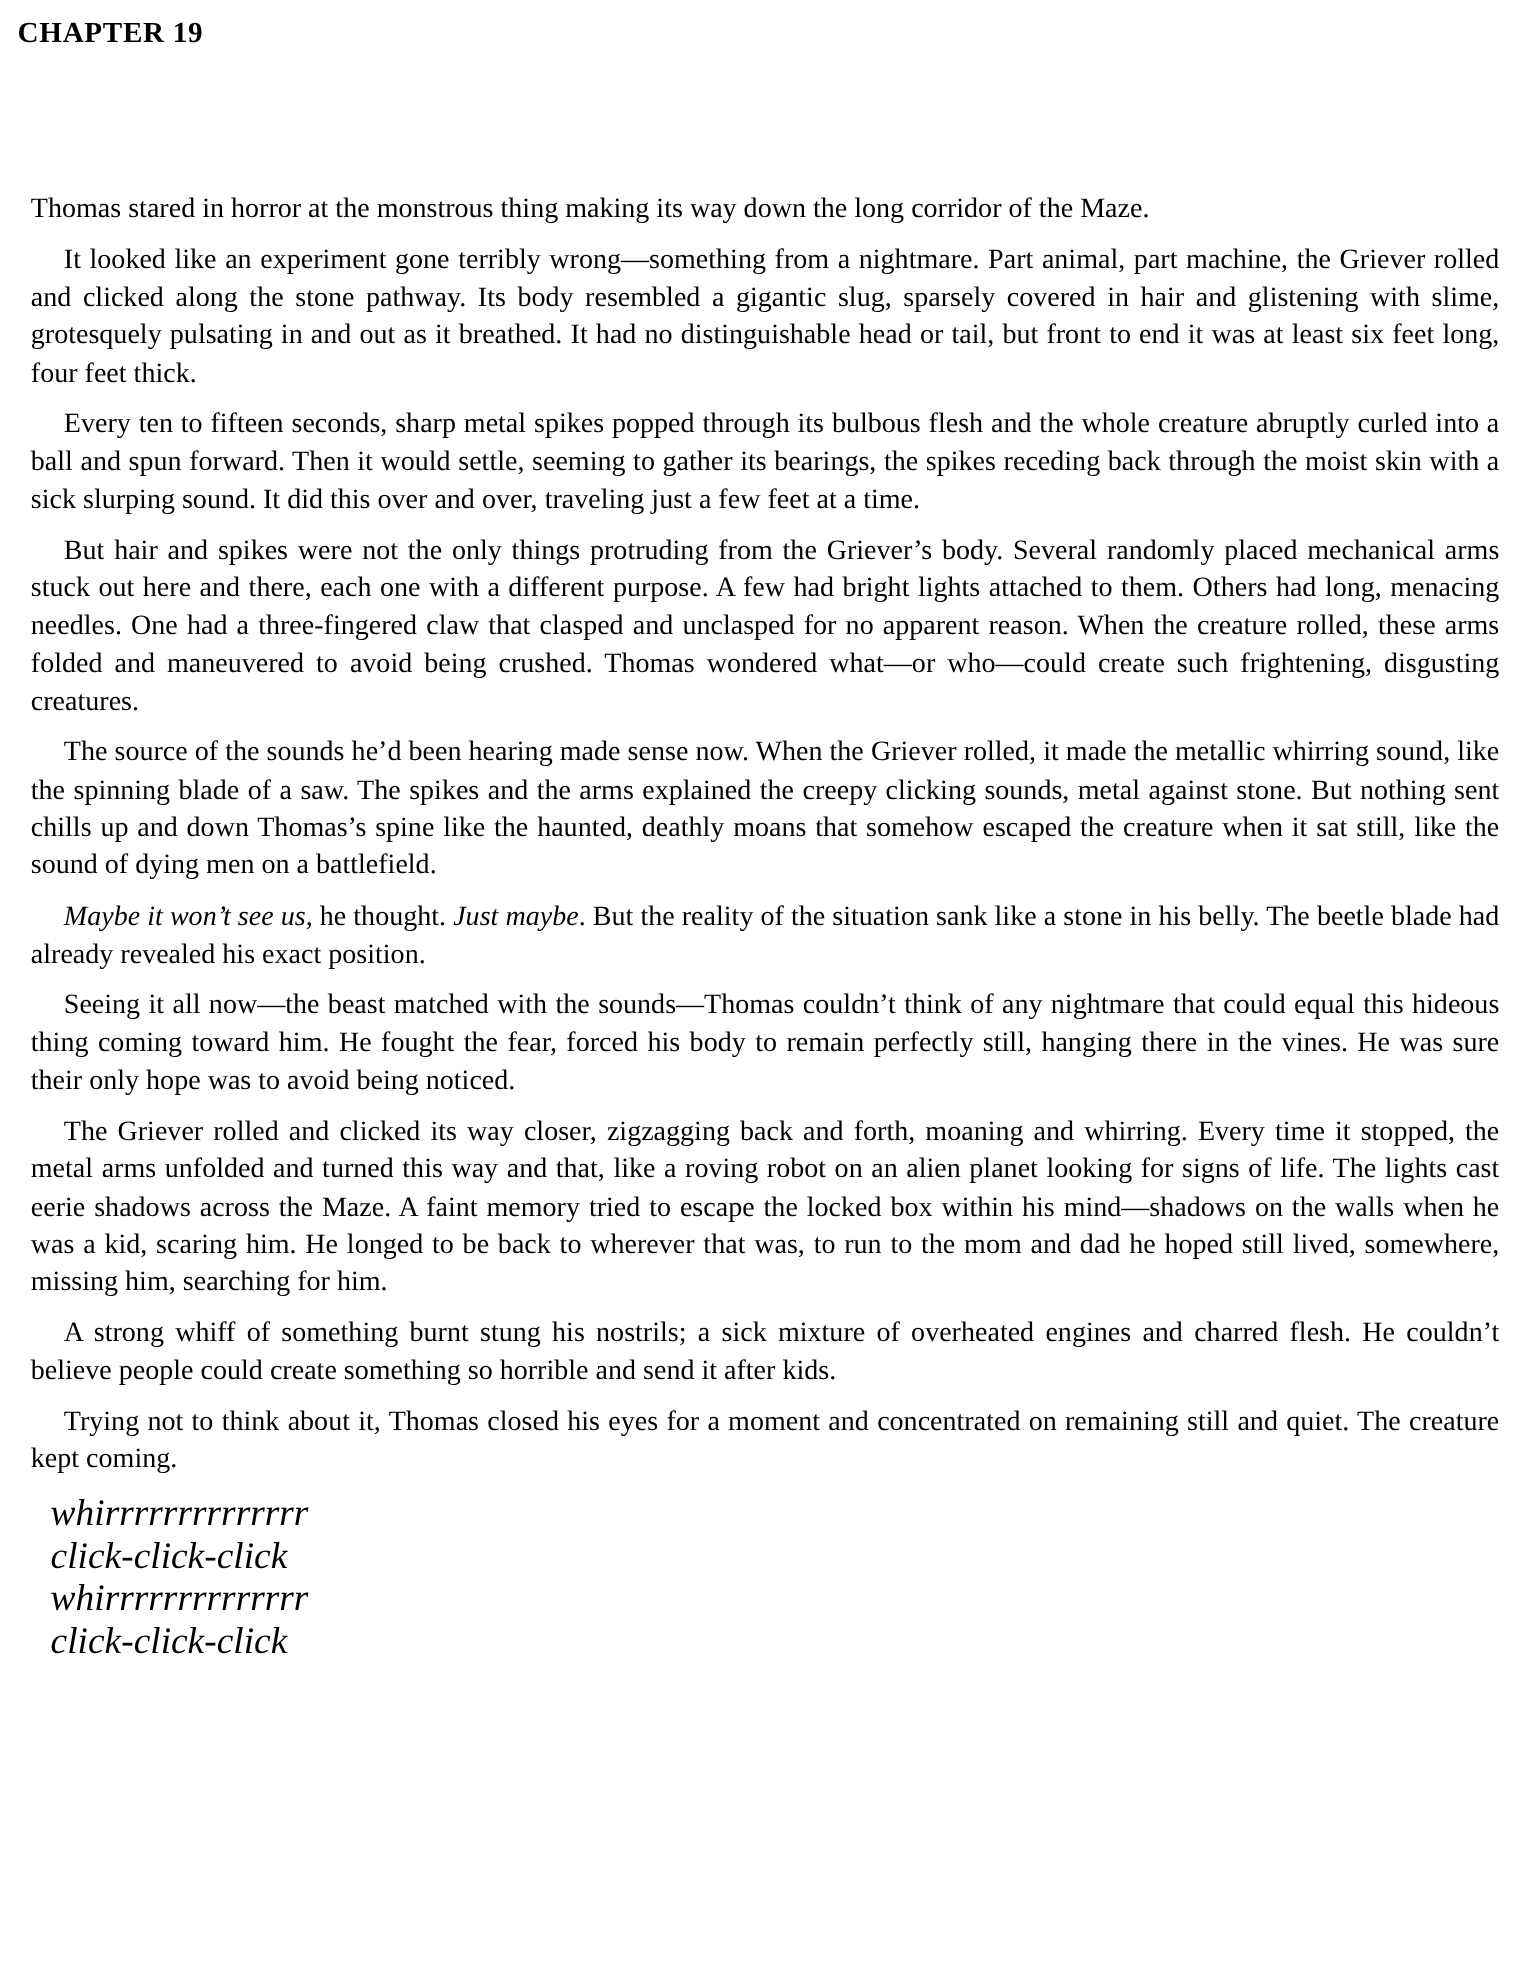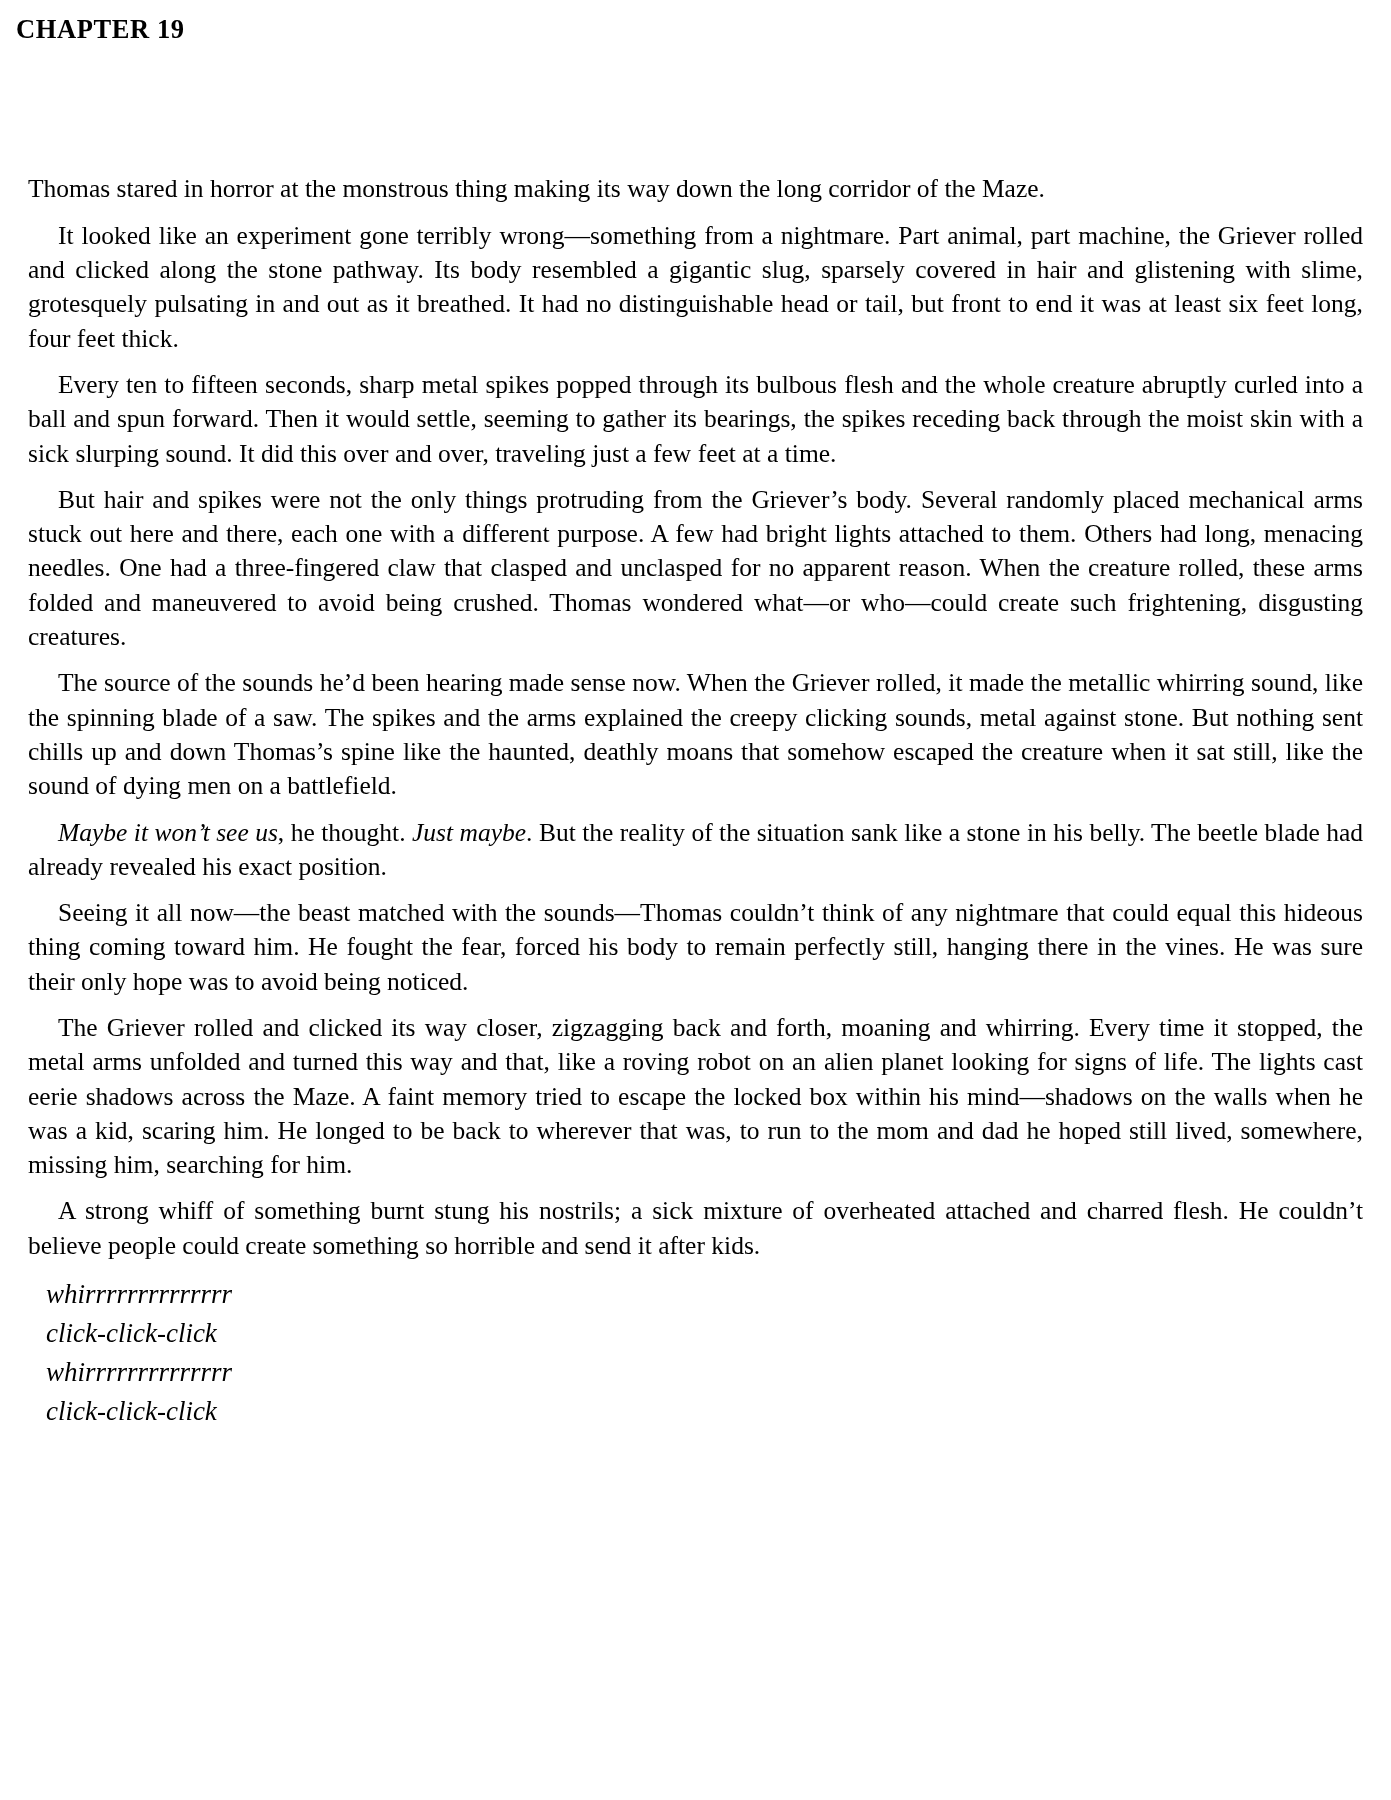--- a/index.html
+++ b/index.html
@@ -38,21 +38,21 @@
     text-align: justify;
     text-justify: inter-word;
     text-indent: 30px;
     hyphens: none;
   }
   p.para.first {
     text-indent: 0;
   }
   p.sound {
     margin: 0;
-    font-size: 27px;
+    font-size: 34px;
     line-height: 39px;
     font-style: italic;
     text-indent: 30px;
     text-align: left;
   }
   .ital {
     font-style: italic;
   }
 </style>
 </head>
@@ -67,21 +67,22 @@
     <p class="para first">Thomas stared in horror at the monstrous thing making its way down the long corridor of the Maze.</p>
     <p class="para">It looked like an experiment gone terribly wrong—something from a nightmare. Part animal, part machine, the Griever rolled and clicked along the stone pathway. Its body resembled a gigantic slug, sparsely covered in hair and glistening with slime, grotesquely pulsating in and out as it breathed. It had no distinguishable head or tail, but front to end it was at least six feet long, four feet thick.</p>
     <p class="para">Every ten to fifteen seconds, sharp metal spikes popped through its bulbous flesh and the whole creature abruptly curled into a ball and spun forward. Then it would settle, seeming to gather its bearings, the spikes receding back through the moist skin with a sick slurping sound. It did this over and over, traveling just a few feet at a time.</p>
     <p class="para">But hair and spikes were not the only things protruding from the Griever’s body. Several randomly placed mechanical arms stuck out here and there, each one with a different purpose. A few had bright lights attached to them. Others had long, menacing needles. One had a three-fingered claw that clasped and unclasped for no apparent reason. When the creature rolled, these arms folded and maneuvered to avoid being crushed. Thomas wondered what—or who—could create such frightening, disgusting creatures.</p>
     <p class="para">The source of the sounds he’d been hearing made sense now. When the Griever rolled, it made the metallic whirring sound, like the spinning blade of a saw. The spikes and the arms explained the creepy clicking sounds, metal against stone. But nothing sent chills up and down Thomas’s spine like the haunted, deathly moans that somehow escaped the creature when it sat still, like the sound of dying men on a battlefield.</p>
     <p class="para"><span class="ital">Maybe it won’t see us</span><span>, he thought. </span><span class="ital">Just maybe</span><span>. But the reality of the situation sank like a stone in his belly. The beetle blade had already revealed his exact position.</span></p>
 
     <p class="para">Seeing it all now—the beast matched with the sounds—Thomas couldn’t think of any nightmare that could equal this hideous thing coming toward him. He fought the fear, forced his body to remain perfectly still, hanging there in the vines. He was sure their only hope was to avoid being noticed.</p>
 
     <p class="para">The Griever rolled and clicked its way closer, zigzagging back and forth, moaning and whirring. Every time it stopped, the metal arms unfolded and turned this way and that, like a roving robot on an alien planet looking for signs of life. The lights cast eerie shadows across the Maze. A faint memory tried to escape the locked box within his mind—shadows on the walls when he was a kid, scaring him. He longed to be back to wherever that was, to run to the mom and dad he hoped still lived, somewhere, missing him, searching for him.</p>
-    <p class="para">A strong whiff of something burnt stung his nostrils; a sick mixture of overheated attached and charred flesh. He couldn’t believe people could create something so horrible and send it after kids.</p>
+    <p class="para">A strong whiff of something burnt stung his nostrils; a sick mixture of overheated engines and charred flesh. He couldn’t believe people could create something so horrible and send it after kids.</p>
+    <p class="para">Trying not to think about it, Thomas closed his eyes for a moment and concentrated on remaining still and quiet. The creature kept coming.</p>
 
     <p class="sound">whirrrrrrrrrrrrrr</p>
     <p class="sound">click-click-click</p>
     <p class="sound">whirrrrrrrrrrrrrr</p>
     <p class="sound">click-click-click</p>
 
   </div>
 </div>
 
 </body></html>

